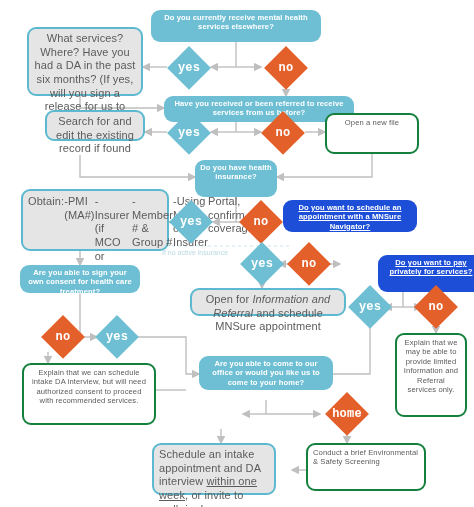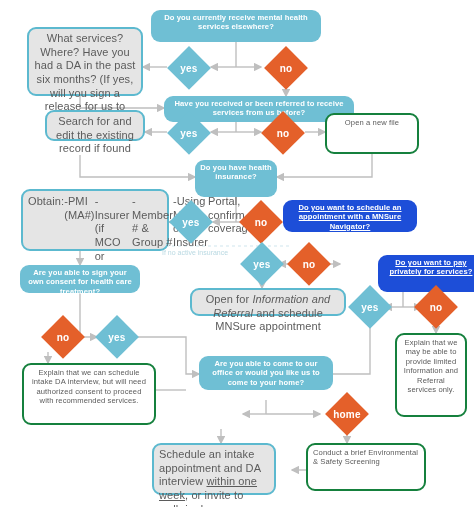--- a/index.html
+++ b/index.html
@@ -84,23 +84,24 @@
     width: 70.7%;
     height: 70.7%;
     transform: translate(-50%, -50%) rotate(45deg);
   }
   .d-teal .dshape { background: #6FBFD4; }
   .d-orange .dshape { background: #E4602A; }
   .diamond .dlabel {
     position: relative;
     z-index: 2;
     color: #ffffff;
-    font-size: 10px;
+    font-size: 12px;
     font-weight: bold;
     letter-spacing: 0.2px;
+    font-family: Liberation Mono, monospace;
   }
   .note-label {
     position: absolute;
     color: #B9D9E2;
     font-size: 7px;
     font-family: "Liberation Sans", sans-serif;
     white-space: nowrap;
   }
   .ital { font-style: italic; }
   .undl { text-decoration: underline; }

